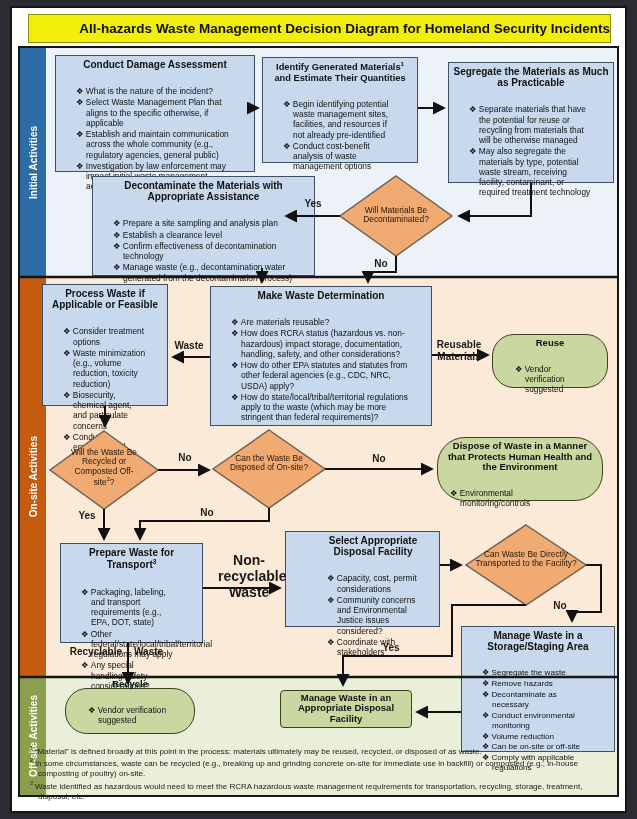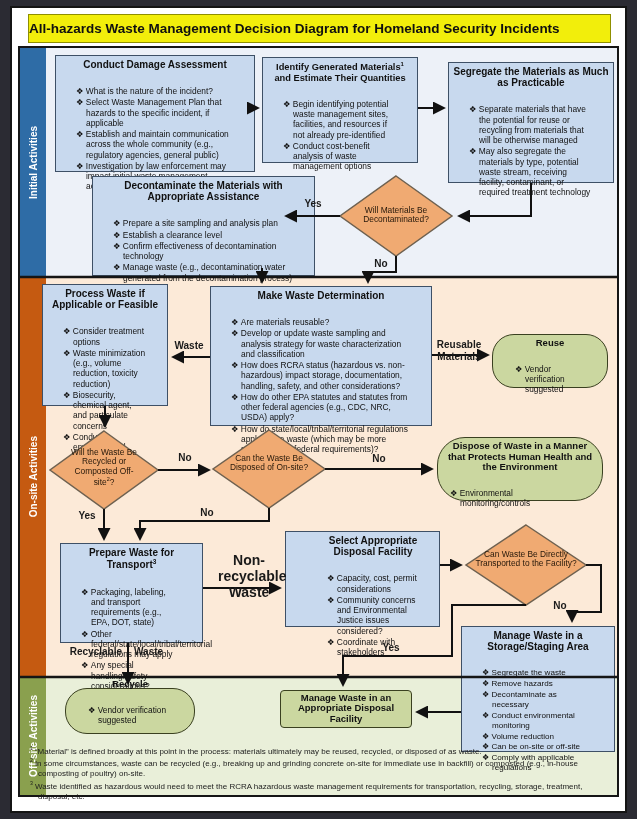--- a/index.html
+++ b/index.html
@@ -1,21 +1,21 @@
 <!DOCTYPE html>
 <html><head>
 <meta charset="utf-8">
 <style>
   html,body{margin:0;padding:0;}
   .stage{position:relative;width:637px;height:819px;background:#2b2b33;overflow:hidden;
          font-family:"Liberation Sans","DejaVu Sans",sans-serif;color:#111;}
   .page{position:absolute;left:10px;top:6px;width:617px;height:807px;background:#ffffff;
         border:2px solid #141414;box-sizing:border-box;z-index:0;}
   .titlebar{position:absolute;left:28px;top:14px;width:583px;height:29px;background:#f2ee0b;
-        border:1px solid #8f8f00;box-sizing:border-box;z-index:4;display:flex;align-items:center;justify-content:flex-start;
+        border:1px solid #8f8f00;box-sizing:border-box;z-index:4;display:flex;align-items:center;justify-content:flex-end;
         font-weight:bold;font-size:13.5px;color:#101010;}
   .frame{position:absolute;left:18px;top:46px;width:601px;height:751px;border:2px solid #151515;box-sizing:border-box;z-index:2;}
   .section{position:absolute;z-index:1;}
   .band{position:absolute;width:26px;z-index:2;display:flex;align-items:center;justify-content:center;}
   .band span{writing-mode:vertical-rl;transform:rotate(180deg);color:#fff;font-weight:bold;font-size:10px;white-space:nowrap;}
   .box{position:absolute;background:#c8d9ee;border:1.5px solid #3e5066;box-sizing:border-box;
        padding:2px 4px;font-size:8.4px;line-height:1.22;z-index:3;}
   .bt{font-weight:bold;text-align:center;font-size:10px;line-height:1.12;margin:1px 0 2px;}
   .box ul,.term ul{list-style:none;margin:16px;padding:0;}
   .box li,.term li{padding-left:10px;text-indent:-10px;margin:0 0 1px;}
@@ -54,21 +54,21 @@
   <div class="band" style="left:20px;top:677px;height:118px;background:#8aa04e;">
     <span>Off-site Activities</span>
   </div>
 
   <div class="frame"></div>
 
   <div class="box" style="left:55px;top:55px;width:200px;height:117px;">
     <div class="bt">Conduct Damage Assessment</div>
     <ul>
       <li>What is the nature of the incident?</li>
-      <li>Select Waste Management Plan that hazards to the specific incident, if applicable</li>
+      <li>Select Waste Management Plan that aligns to the specific otherwise, if applicable</li>
       <li>Establish and maintain communication across the whole community (e.g., regulatory agencies, general public)</li>
       <li>Investigation by law enforcement may impact initial waste management activities</li>
     </ul>
   </div>
 
   <div class="box" style="left:262px;top:57px;width:156px;height:106px;">
     <div class="bt" style="font-size:9.3px;"><span>Identify Generated Materials</span><sup>1</sup> <span>and Estimate Their Quantities</span></div>
     <ul>
       <li>Begin identifying potential waste management sites, facilities, and resources if not already pre-identified</li>
       <li>Conduct cost-benefit analysis of waste management options</li>
@@ -100,21 +100,20 @@
       <li>Waste minimization (e.g., volume reduction, toxicity reduction)</li>
       <li>Biosecurity, chemical agent, and particulate concerns</li>
       <li>Conduct environmental monitoring</li>
     </ul>
   </div>
 
   <div class="box" style="left:210px;top:286px;width:222px;height:140px;">
     <div class="bt">Make Waste Determination</div>
     <ul>
       <li>Are materials reusable?</li>
-      <li>Develop or update waste sampling and analysis strategy for waste characterization and classification</li>
       <li>How does RCRA status (hazardous vs. non-hazardous) impact storage, documentation, handling, safety, and other considerations?</li>
       <li>How do other EPA statutes and statutes from other federal agencies (e.g., CDC, NRC, USDA) apply?</li>
       <li>How do state/local/tribal/territorial regulations apply to the waste (which may be more stringent than federal requirements)?</li>
     </ul>
   </div>
 
   <div class="box" style="left:60px;top:543px;width:143px;height:100px;">
     <div class="bt"><span>Prepare Waste for Transport</span><sup>3</sup></div>
     <ul>
       <li>Packaging, labeling, and transport requirements (e.g., EPA, DOT, state)</li>

